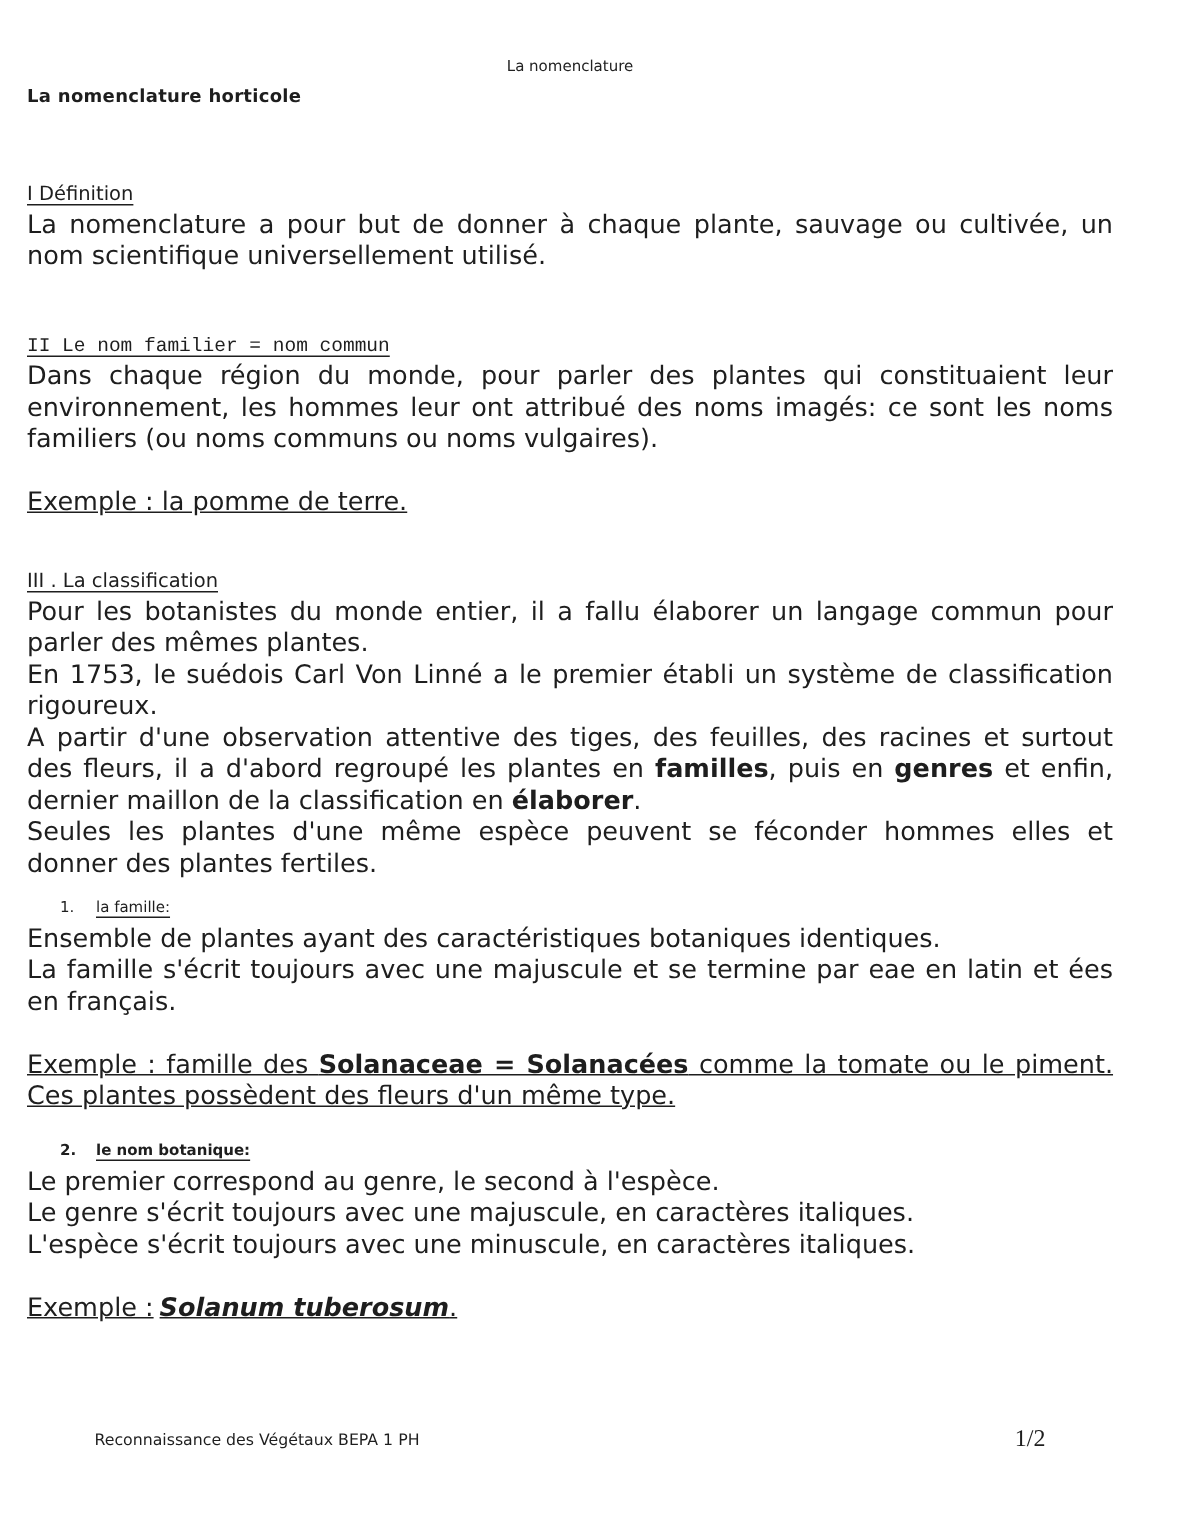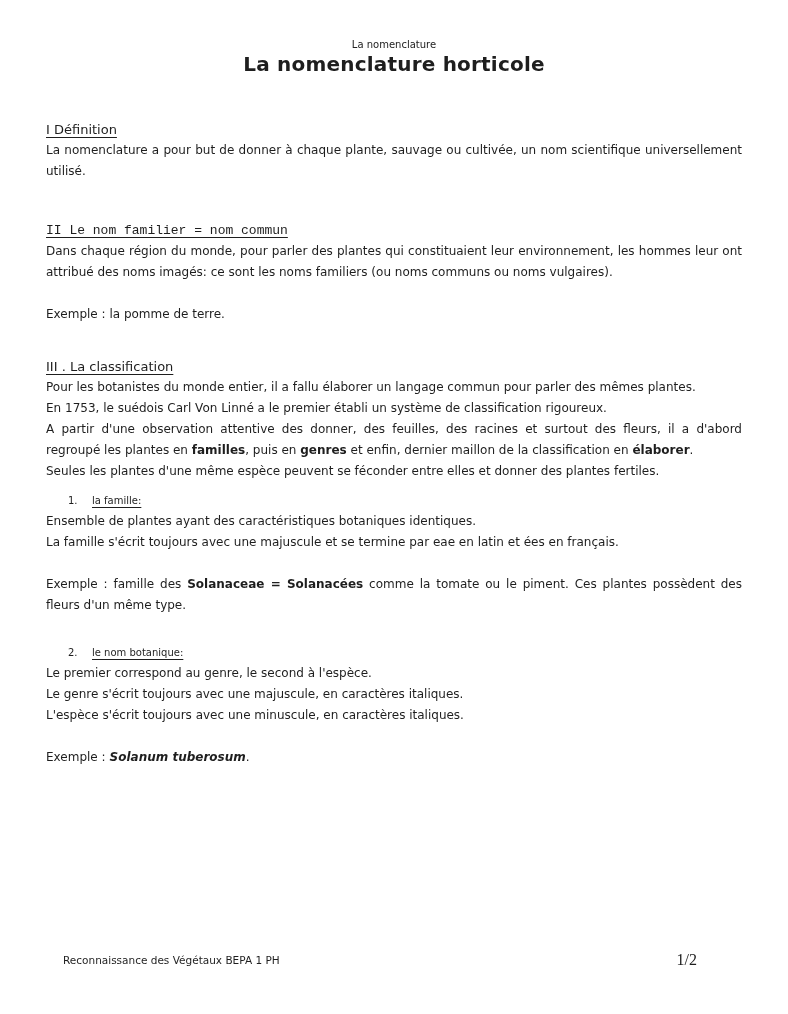--- a/index.html
+++ b/index.html
@@ -4,39 +4,38 @@
 <style>
   * { margin: 0; padding: 0; box-sizing: border-box; }
   html, body { width: 788px; height: 1014px; }
   body {
     background: #ffffff;
     color: #1e1e1e;
     font-family: "DejaVu Sans", sans-serif;
     position: relative;
     overflow: hidden;
   }
-  .page { padding: 38px 46px 0 46px; }
+  .page { padding: 38px 46px 0 18px; }
 
   .running-head {
     font-size: 10px;
     line-height: 13px;
     text-align: center;
     color: #222;
   }
   .doc-title {
-    font-size: 20px;
+    font-size: 12px;
     font-weight: 700;
     line-height: 20px;
-    text-align: center;
     margin-top: 3px;
     letter-spacing: 0.2px;
   }
 
   .body-text {
-    font-size: 12px;
+    font-size: 17px;
     line-height: 21px;
     text-align: justify;
   }
   .noj { text-align: left; }
 
   .sec-heading {
     font-size: 13px;
     line-height: 21px;
     text-decoration: underline;
     text-underline-offset: 3px;
@@ -52,22 +51,22 @@
     text-decoration: underline;
     text-underline-offset: 3px;
   }
 
   .bold { font-weight: 700; }
   .boldital { font-weight: 700; font-style: italic; margin-left: 4px; }
 
   .mt45 { margin-top: 45px; }
   .mt38 { margin-top: 38px; font-family: Liberation Mono, monospace; }
   .mt31 { margin-top: 31px; text-decoration: underline; }
-  .mt21 { margin-top: 21px; }
-  .mt15 { margin-top: 26px; }
+  .mt21 { margin-top: 21px; text-decoration: underline; }
+  .mt15 { margin-top: 15px; font-weight: bold; }
   .mt8  { margin-top: 8px; }
 
   .footer {
     position: absolute;
     left: 46px;
     right: 46px;
     top: 953px;
     font-size: 10.5px;
     line-height: 14px;
   }
@@ -96,22 +95,22 @@
   <div>
     <div class="sec-heading mt38">II Le nom familier = nom commun</div>
     <p class="body-text">Dans chaque région du monde, pour parler des plantes qui constituaient leur environnement, les hommes leur ont attribué des noms imagés: ce sont les noms familiers (ou noms communs ou noms vulgaires).</p>
     <p class="body-text noj mt21">Exemple : la pomme de terre.</p>
   </div>
 
   <div>
     <div class="sec-heading mt31">III . La classification</div>
     <p class="body-text">Pour les botanistes du monde entier, il a fallu élaborer un langage commun pour parler des mêmes plantes.</p>
     <p class="body-text">En 1753, le suédois Carl Von Linné a le premier établi un système de classification rigoureux.</p>
-    <p class="body-text"><span>A partir d'une observation attentive des donner, des feuilles, des racines et surtout des fleurs, il a d'abord regroupé les plantes en </span><span class="bold">familles</span><span>, puis en </span><span class="bold">genres</span><span> et enfin, dernier maillon de la classification en </span><span class="bold">élaborer</span><span>.</span></p>
-    <p class="body-text">Seules les plantes d'une même espèce peuvent se féconder entre elles et donner des plantes fertiles.</p>
+    <p class="body-text"><span>A partir d'une observation attentive des tiges, des feuilles, des racines et surtout des fleurs, il a d'abord regroupé les plantes en </span><span class="bold">familles</span><span>, puis en </span><span class="bold">genres</span><span> et enfin, dernier maillon de la classification en </span><span class="bold">élaborer</span><span>.</span></p>
+    <p class="body-text">Seules les plantes d'une même espèce peuvent se féconder hommes elles et donner des plantes fertiles.</p>
   </div>
 
   <div>
     <div class="list-head mt8"><span class="list-num">1.</span><span class="list-label">la famille:</span></div>
     <p class="body-text">Ensemble de plantes ayant des caractéristiques botaniques identiques.</p>
     <p class="body-text">La famille s'écrit toujours avec une majuscule et se termine par eae en latin et ées en français.</p>
     <p class="body-text mt21"><span>Exemple : famille des </span><span class="bold">Solanaceae = Solanacées</span><span> comme la tomate ou le piment. Ces plantes possèdent des fleurs d'un même type.</span></p>
   </div>
 
   <div>

